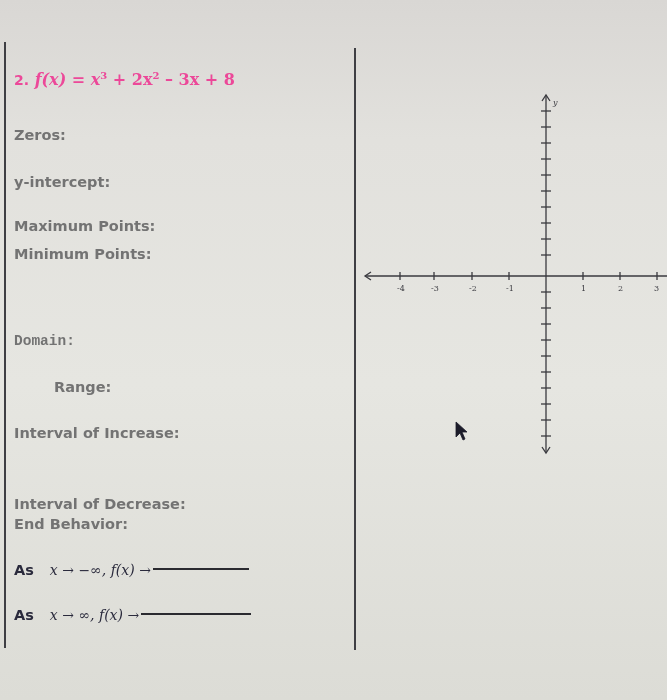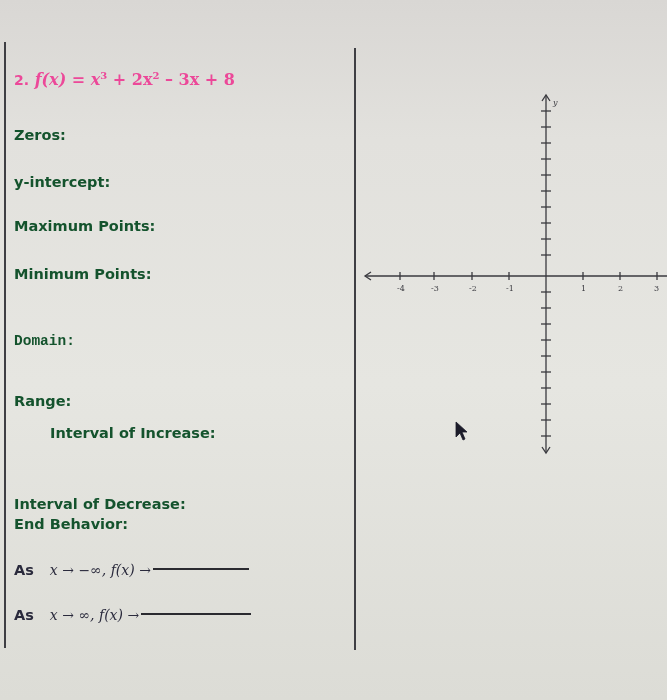--- a/index.html
+++ b/index.html
@@ -5,21 +5,21 @@
   html, body { margin:0; padding:0; }
   body {
     width:667px; height:700px; overflow:hidden; position:relative;
     background: linear-gradient(180deg, #d9d7d4 0%, #e2e1dd 20%, #e6e6e1 55%, #dcdcd6 100%);
     font-family: "DejaVu Sans", "Liberation Sans", sans-serif;
     color:#262638;
   }
   .vline { position:absolute; width:2px; background:#3f3f44; }
   .label {
     position:absolute; left:14px; font-weight:bold; font-size:14.5px;
-    color:#14532d; white-space:nowrap;
+    color:#737373; white-space:nowrap;
   }
   .problem {
     position:absolute; left:14px; top:70px; font-size:16px; font-weight:bold;
     font-family: "DejaVu Serif", "Liberation Serif", serif; color:#ec4899; white-space:nowrap;
   }
   .problem .num { font-family:"DejaVu Sans", sans-serif; font-size:14px; }
   .problem i { font-style:italic; }
   .end-row {
     position:absolute; left:14px; font-size:14.5px; color:#2a2a3c; white-space:nowrap;
     display:flex; align-items:center;
@@ -41,24 +41,24 @@
   <span class="num">2.</span>
   <i>f(x)</i>
   <span>=</span>
   <i>x</i><sup style="font-size:10px">3</sup><span> + 2x</span><sup style="font-size:10px">2</sup>
   <span>– 3x + 8</span>
 </div>
 
 <div class="label" style="top:127px;">Zeros:</div>
 <div class="label" style="top:174px;">y-intercept:</div>
 <div class="label" style="top:218px;">Maximum Points:</div>
-<div class="label" style="top:266px;">Minimum Points:</div>
+<div class="label" style="top:246px;">Minimum Points:</div>
 <div class="label" style="top:333px;font-family:Liberation Mono, monospace;">Domain:</div>
-<div class="label" style="top:393px;">Range:</div>
-<div class="label" style="top:425px;margin-left:36px;">Interval of Increase:</div>
+<div class="label" style="top:379px;margin-left:40px;">Range:</div>
+<div class="label" style="top:425px;">Interval of Increase:</div>
 <div class="label" style="top:496px;">Interval of Decrease:</div>
 <div class="label" style="top:516px;">End Behavior:</div>
 
 <div class="end-row" style="top:562px;">
   <span class="as">As</span>
   <span class="math">x → −∞, f(x) →</span>
   <span class="blank" style="width:96px;"></span>
 </div>
 <div class="end-row" style="top:607px;">
   <span class="as">As</span>

